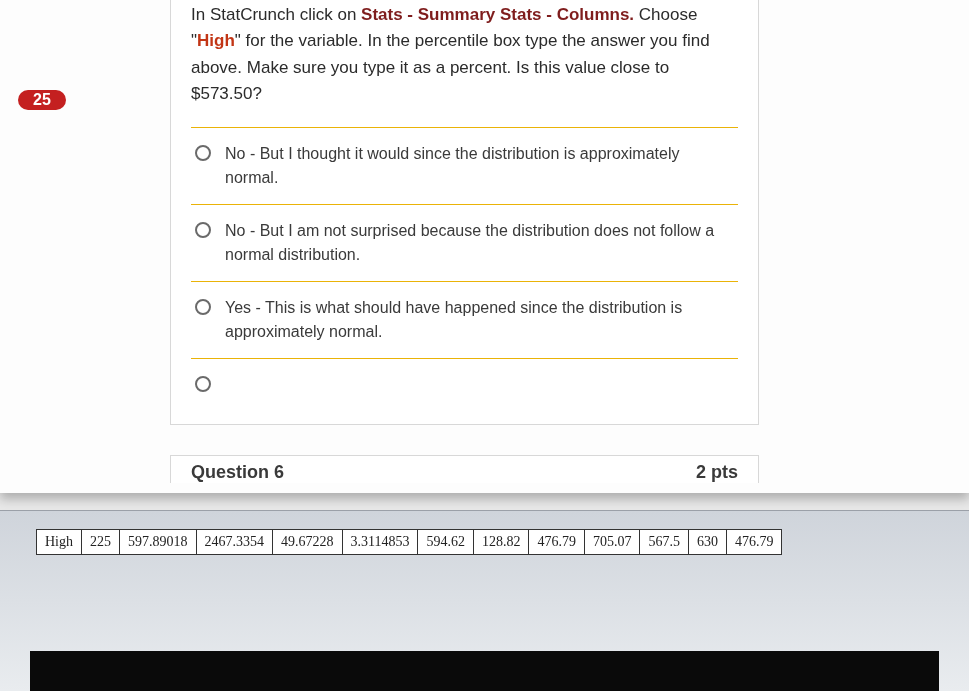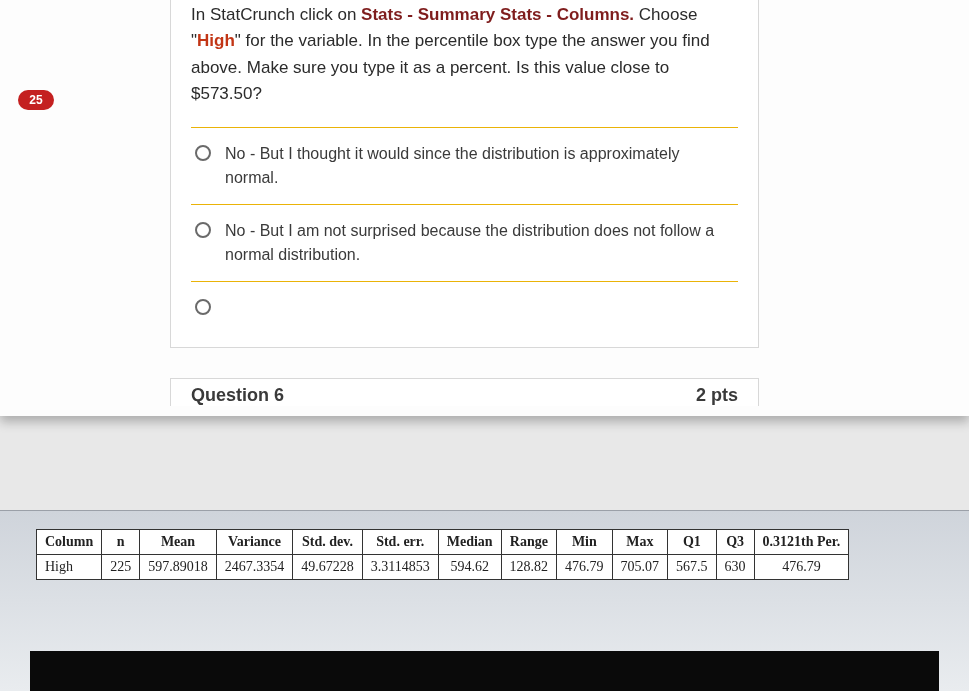--- a/index.html
+++ b/index.html
@@ -17,26 +17,26 @@
     background: #fdfdfd;
     position: relative;
     padding-bottom: 10px;
     box-shadow: 0 6px 10px rgba(0,0,0,0.25);
     z-index: 2;
   }
   .badge {
     position: absolute;
     left: 18px;
     top: 90px;
-    width: 36px;
+    width: 48px;
     height: 20px;
     border-radius: 10px;
     background: #c42020;
     color: #fff;
-    font-size: 12px;
+    font-size: 16px;
     font-weight: bold;
     display: flex;
     align-items: center;
     justify-content: center;
   }
   .question-card {
     margin-left: 170px;
     margin-right: 210px;
     border: 1px solid #d8d8d8;
     background: #ffffff;
@@ -156,49 +156,38 @@
     <label class="choice">
       <span class="radio"></span>
       <span>No - But I thought it would since the distribution is approximately normal.</span>
     </label>
     <label class="choice">
       <span class="radio"></span>
       <span>No - But I am not surprised because the distribution does not follow a normal distribution.</span>
     </label>
     <label class="choice">
       <span class="radio"></span>
+      <span>Yes - This is what should have happened since the distribution is approximately normal.</span>
+    </label>
+    <label class="choice">
+      <span class="radio"></span>
     </label>
   </div>
 
   <div class="next-header">
     <span class="fade">Question 6</span>
     <span class="fade">2 pts</span>
   </div>
 </div>
 
 <div class="cursor">➤</div>
 
 <div class="lower-app">
   <table class="stats">
     <tbody>
-        <tr>
-      <th class="first">Column</th>
-      <th>n</th>
-      <th>Mean</th>
-      <th>Variance</th>
-      <th>Std. dev.</th>
-      <th>Std. err.</th>
-      <th>Median</th>
-      <th>Range</th>
-      <th>Min</th>
-      <th>Max</th>
-      <th>Q1</th>
-      <th>Q3</th>
-      <th>0.3121th Per.</th>
-    </tr>
     <tr>
       <td class="first">High</td>
       <td>225</td>
       <td>597.89018</td>
       <td>2467.3354</td>
       <td>49.67228</td>
       <td>3.3114853</td>
       <td>594.62</td>
       <td>128.82</td>
       <td>476.79</td>

